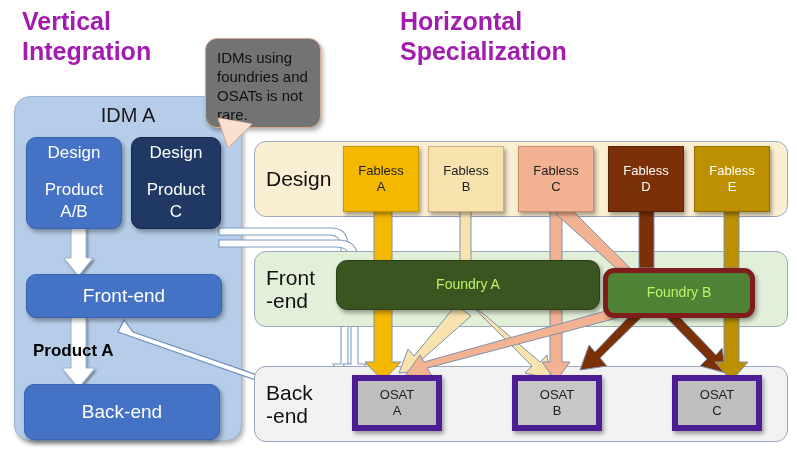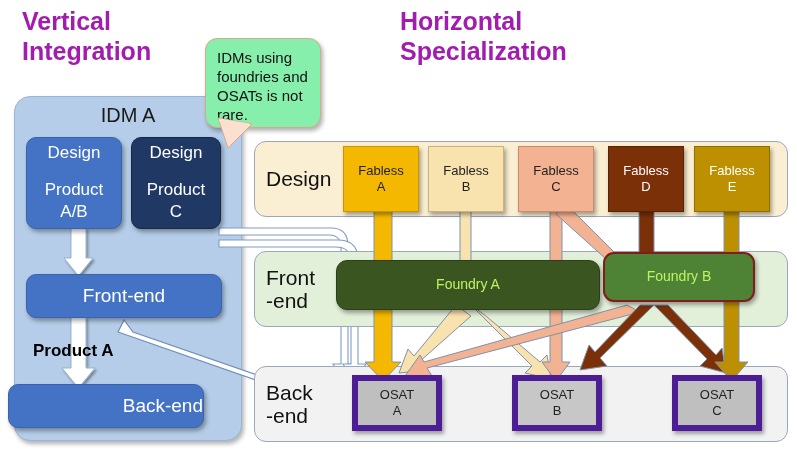--- a/index.html
+++ b/index.html
@@ -34,21 +34,21 @@
 
   .node{border-radius:0;box-shadow:2px 3px 4px rgba(0,0,0,.35);
         display:flex;flex-direction:column;align-items:center;justify-content:center;
         text-align:center;line-height:1.25;font-size:13px;}
   .node .n1{display:block;}
   .node .n2{display:block;}
   .node-foundry{font-size:14px;color:#bef264;border-radius:11px;}
   .node-osat{background:#BFBFBF;border:6px solid #4c1d95;color:#222;font-size:13px;}
 
   
-  .callout{background:#86efac;border:1px solid #d9a98e;border-radius:12px;
+  .callout{background:#737373;border:1px solid #d9a98e;border-radius:12px;
            box-shadow:2px 3px 4px rgba(0,0,0,.30);
            font-size:15px;line-height:19px;color:#111;padding:9px 10px 6px 11px;}
 
   svg{position:absolute;left:0;top:0;pointer-events:none;}
 </style>
 </head>
 <body>
 
 <div class="stage">
 
@@ -93,21 +93,21 @@
   <div class="abs blue-box blue-dark" style="left:131px;top:137px;width:90px;height:92px;">
     <span class="box-title ln">Design</span>
     <span class="box-sub ln">Product</span>
     <span class="box-sub ln" style="margin-top:0">C</span>
   </div>
 
   <div class="abs blue-box blue-mid" style="left:26px;top:274px;width:196px;height:44px;">
     <span class="box-title ln" style="font-size:19px;">Front-end</span>
   </div>
 
-  <div class="abs blue-box blue-mid" style="left:8px;top:384px;width:196px;height:44px;align-items:flex-end;">
+  <div class="abs blue-box blue-mid" style="left:24px;top:384px;width:196px;height:56px;">
     <span class="box-title ln" style="font-size:19px;">Back-end</span>
   </div>
 
   <div class="abs bar-label" style="left:33px;top:341px;">Product A</div>
 
   <div class="abs band band-design" style="left:254px;top:141px;width:534px;height:76px;"></div>
   <div class="abs band band-front" style="left:254px;top:251px;width:534px;height:76px;"></div>
   <div class="abs band band-back" style="left:254px;top:366px;width:534px;height:76px;"></div>
 
   <div class="abs band-label" style="left:266px;top:167px;">
@@ -170,21 +170,21 @@
     <span class="n2">D</span>
   </div>
   <div class="abs node" style="left:694px;top:146px;width:76px;height:66px;background:#BC9000;border:1px solid #8f6d00;color:#fff;">
     <span class="n1">Fabless</span>
     <span class="n2">E</span>
   </div>
 
   <div class="abs node node-foundry" style="left:336px;top:260px;width:264px;height:50px;background:#3A5520;border:1px solid #2b401a;">
     <span class="n1">Foundry A</span>
   </div>
-  <div class="abs node node-foundry" style="left:603px;top:252px;width:152px;height:50px;background:#4E8234; border:2px solid #7f1d1d;">
+  <div class="abs node node-foundry" style="left:603px;top:268px;width:152px;height:50px;background:#4E8234; border:5px solid #7f1d1d;">
     <span class="n1">Foundry B</span>
   </div>
 
   <div class="abs node node-osat" style="left:352px;top:375px;width:90px;height:56px;background:#BFBFBF;">
     <span class="n1">OSAT</span>
     <span class="n2">A</span>
   </div>
   <div class="abs node node-osat" style="left:512px;top:375px;width:90px;height:56px;background:#C7C7C7;">
     <span class="n1">OSAT</span>
     <span class="n2">B</span>

